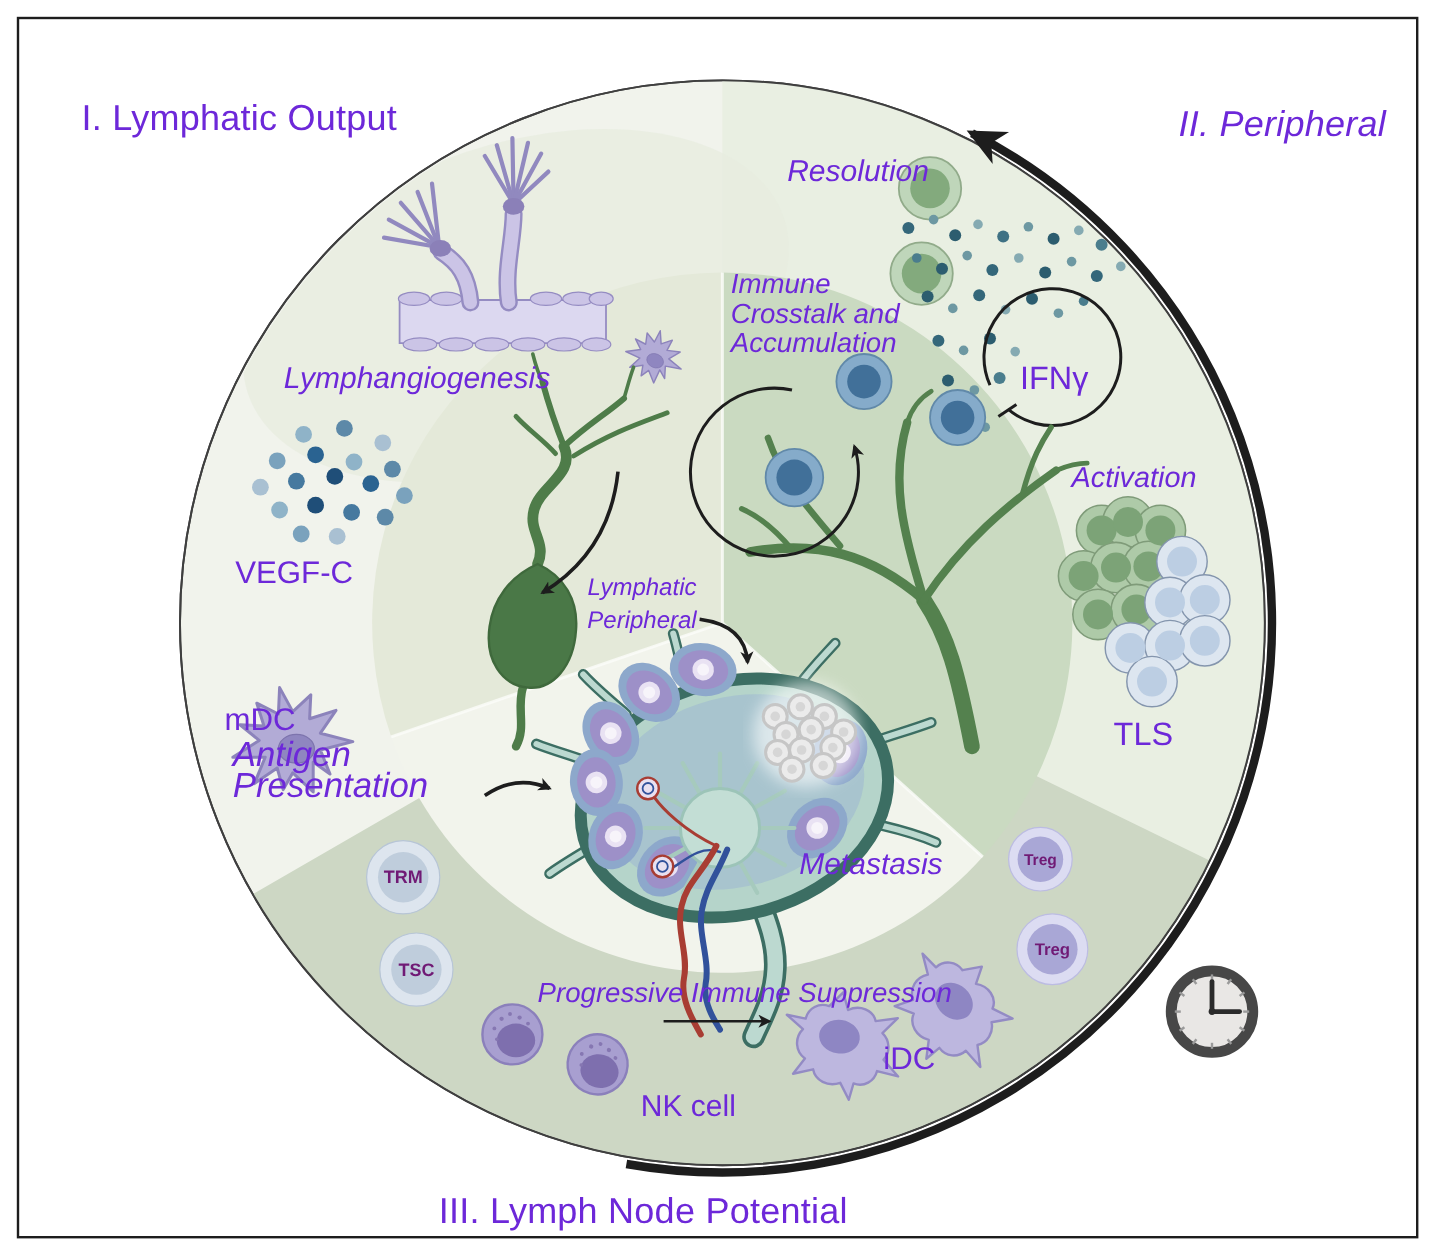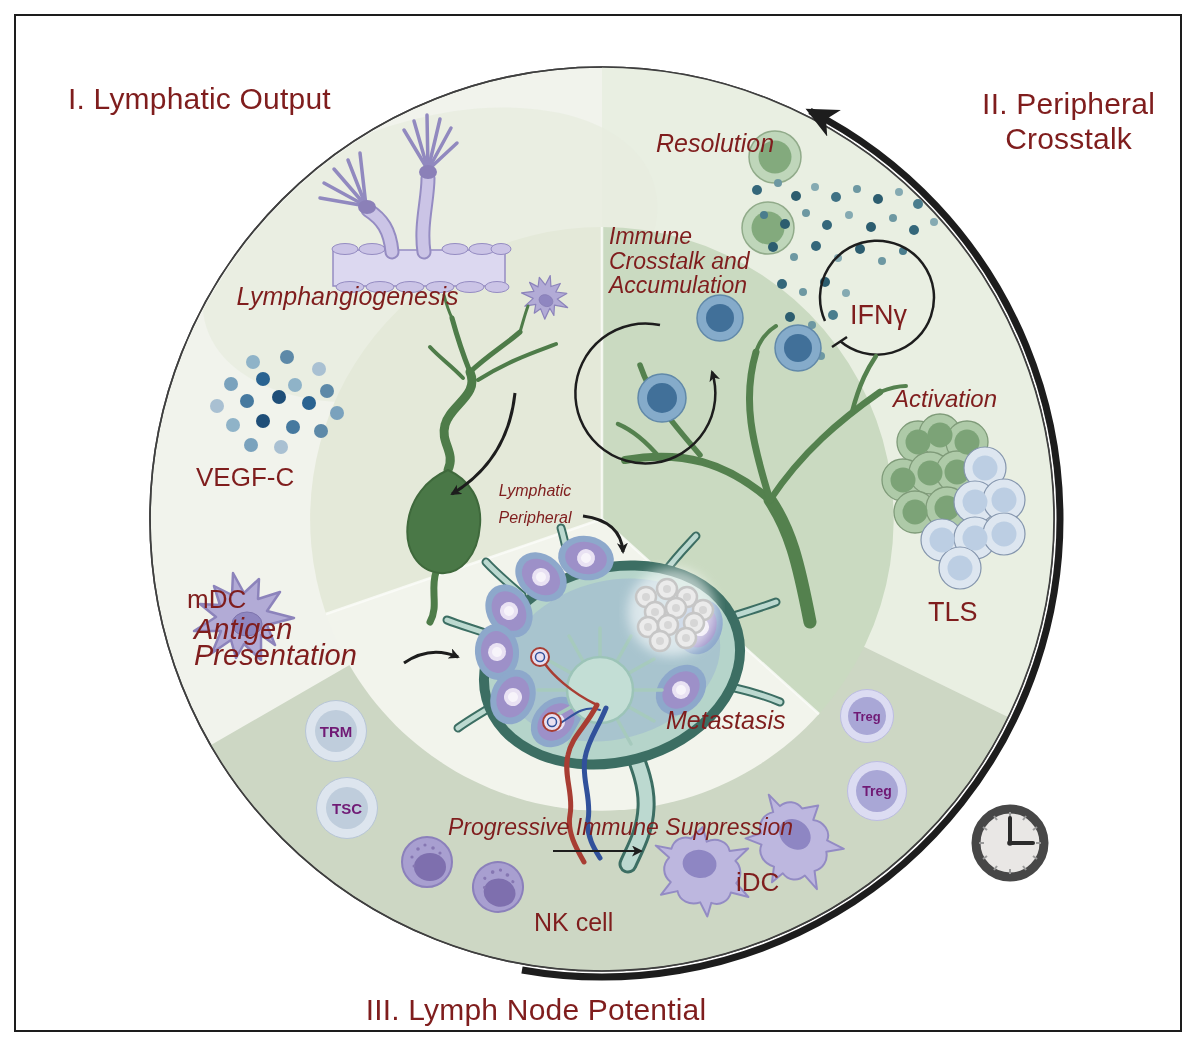--- a/index.html
+++ b/index.html
@@ -1,24 +1,24 @@
 <!DOCTYPE html>
 <html><head>
 <meta charset="utf-8">
 <style>
   html,body{margin:0;padding:0;background:#ffffff;}
   body{width:1200px;height:1050px;position:relative;font-family:"Liberation Sans",sans-serif;overflow:hidden;}
   .frame{position:absolute;left:14px;top:14px;width:1168px;height:1018px;border:2px solid #1d1d1d;background:#fff;box-sizing:border-box;}
   svg.scene{position:absolute;left:0;top:0;}
-  .lbl{position:absolute;color:#7f1d1d;white-space:nowrap;}
+  .lbl{position:absolute;color:#6d28d9;white-space:nowrap;}
   .h30{font-size:30px;font-weight:500;letter-spacing:.2px;}
   .it{font-style:italic;font-size:24px;}
   .nm{font-size:26px;}
   .ctr{text-align:center;white-space:normal;}
-  .rgt{text-align:center;}
+  .rgt{text-align:right;font-style:italic;}
   .badge{position:absolute;border-radius:50%;display:flex;align-items:center;justify-content:center;border:1.5px solid;box-sizing:border-box;}
   .badge-in{border-radius:50%;display:flex;align-items:center;justify-content:center;color:#701a75;font-weight:bold;}
 </style>
 </head>
 <body>
 
 <div class="frame"></div>
 
 <svg class="scene" width="1200" height="1050" viewBox="0 0 1200 1050">
   <defs>
@@ -414,34 +414,33 @@
     <line x1="1010" y1="843" x2="1010" y2="818" stroke="#2b2b2b" stroke-width="4" stroke-linecap="round"></line>
     <line x1="1010" y1="843" x2="1033" y2="843" stroke="#2b2b2b" stroke-width="4" stroke-linecap="round"></line>
     <circle cx="1010" cy="843" r="2.8" fill="#2b2b2b"></circle>
   </g>
 </svg>
 
 <div class="lbl h30" style="left:68px;top:82px;">I. Lymphatic Output</div>
 
 <div class="lbl h30 rgt" style="right:45px;top:86px;line-height:35px;">
   <div>II. Peripheral</div>
-  <div>Crosstalk</div>
 </div>
 
 <div class="lbl h30 ctr" style="left:0;top:993px;width:1072px;">III. Lymph Node Potential</div>
 
-<div class="lbl it" style="left:235px;top:282px;width:225px;text-align:center;font-size:25px;">Lymphangiogenesis</div>
+<div class="lbl it" style="left:235px;top:301px;width:225px;text-align:center;font-size:25px;">Lymphangiogenesis</div>
 <div class="lbl nm" style="left:196px;top:462px;text-align:center;">VEGF-C</div>
 <div class="lbl nm" style="left:187px;top:584px;">mDC</div>
 <div class="lbl it" style="left:194px;top:616px;font-size:29px;line-height:26px;">
   <div>Antigen</div>
   <div>Presentation</div>
 </div>
 
-<div class="lbl it ctr" style="left:455px;top:477px;width:160px;font-size:16px;line-height:27px;">
+<div class="lbl it ctr" style="left:455px;top:477px;width:160px;font-size:20px;line-height:27px;">
   <div>Lymphatic</div>
   <div>Peripheral</div>
 </div>
 <div class="lbl it" style="left:666px;top:706px;font-size:25px;">Metastasis</div>
 
 <div class="lbl it" style="left:618px;top:129px;font-size:25px;margin-left:38px;">Resolution</div>
 <div class="lbl it" style="left:609px;top:224px;font-size:23px;line-height:24.5px;">
   <div>Immune</div>
   <div>Crosstalk and</div>
   <div>Accumulation</div>

